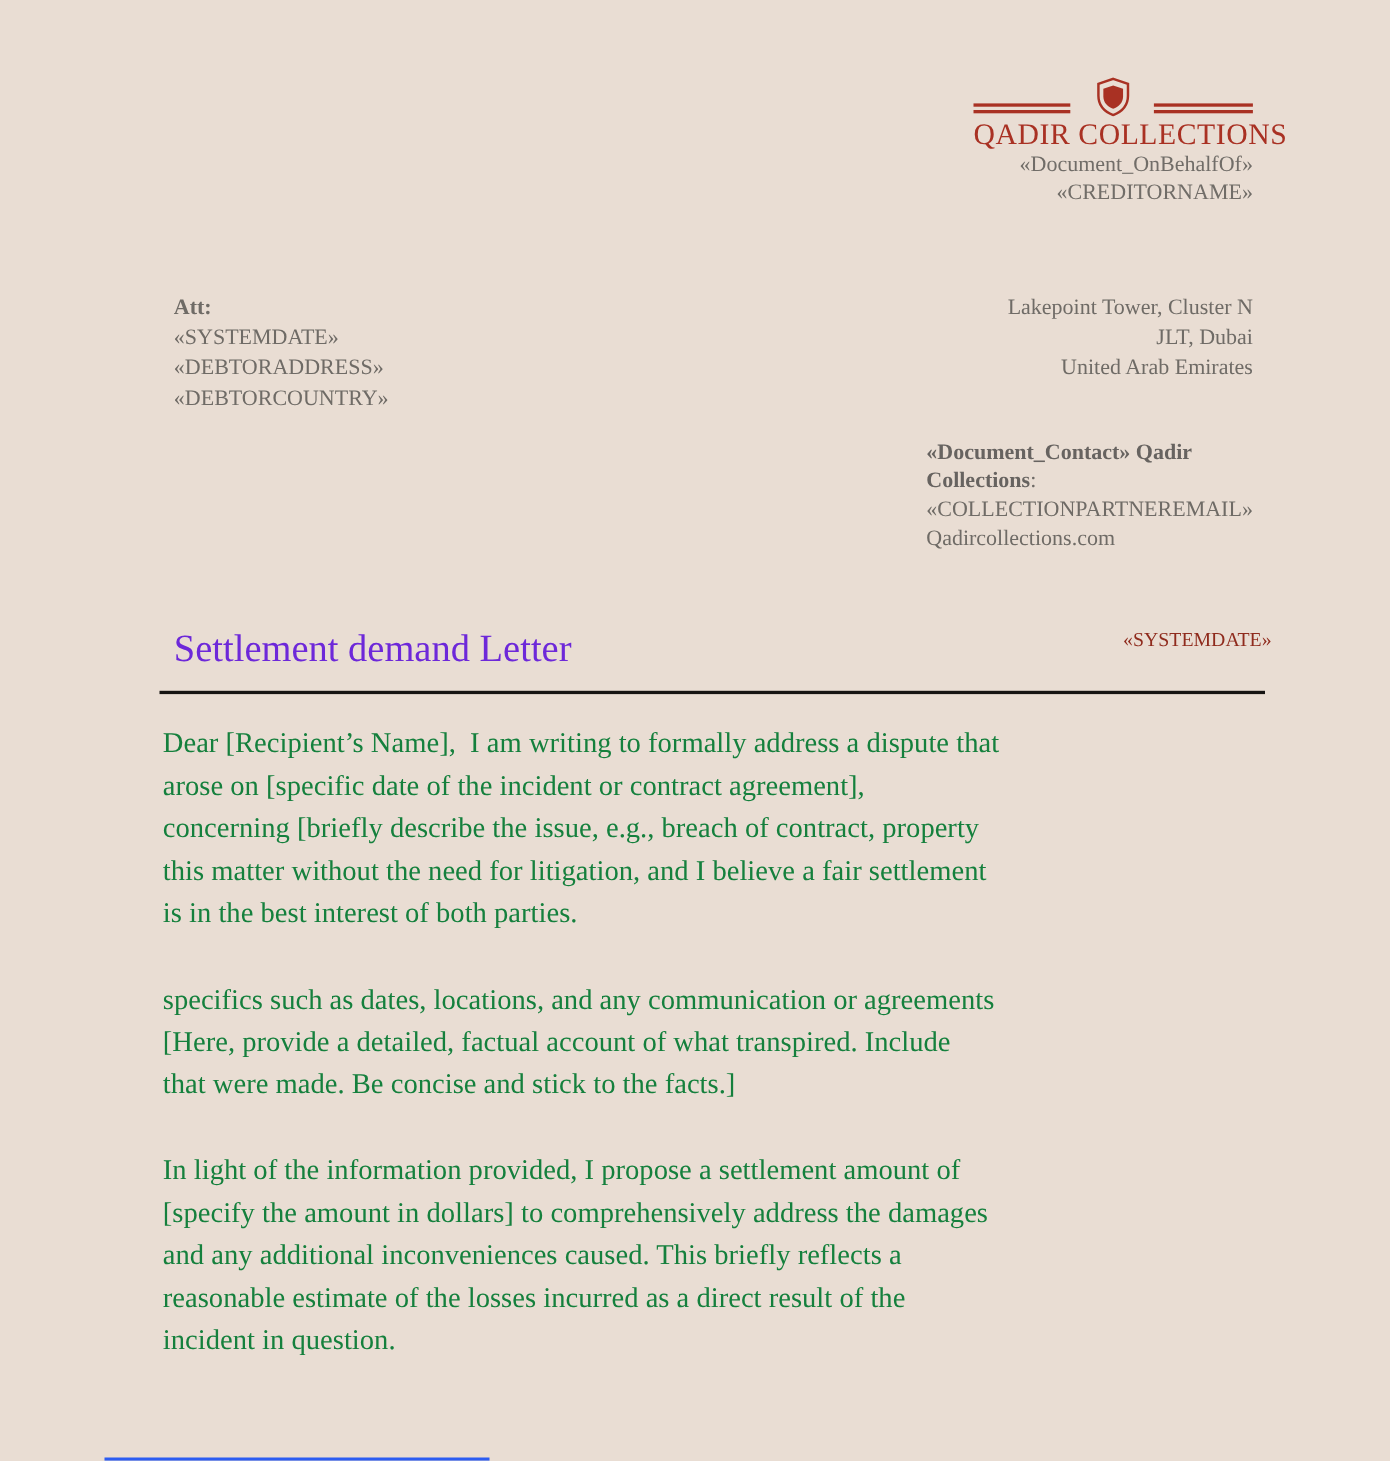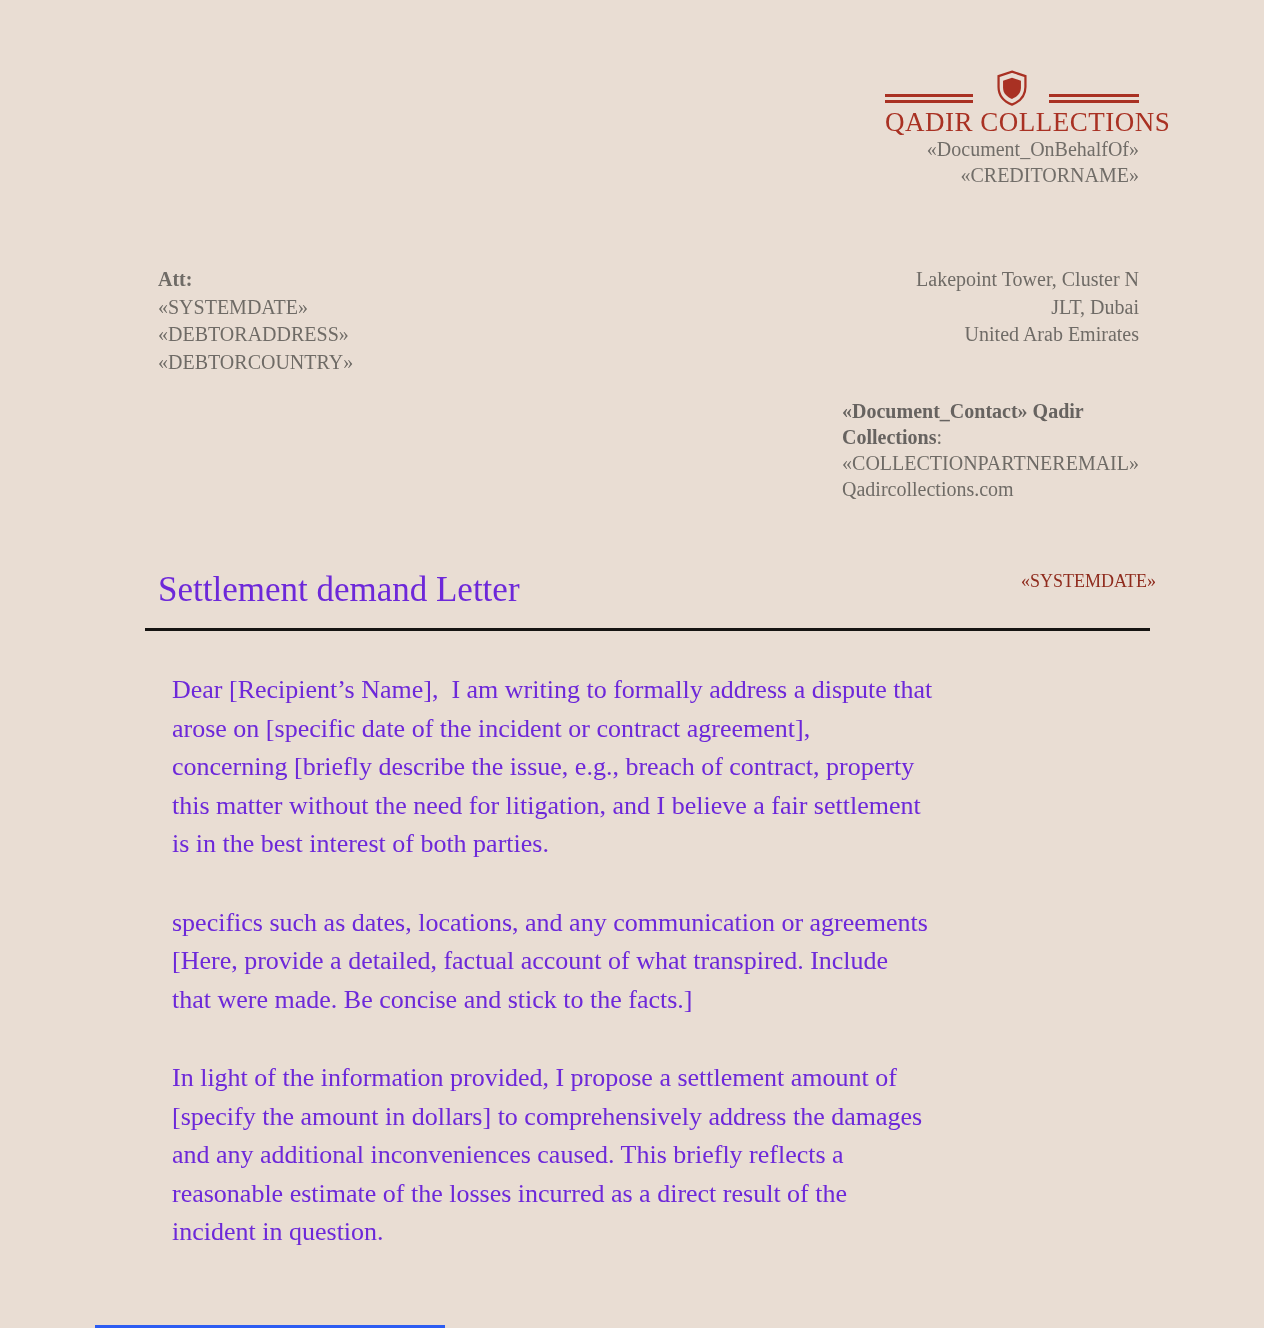--- a/index.html
+++ b/index.html
@@ -112,26 +112,25 @@
     top: 628px;
     width: 1005px;
     height: 3px;
     background: #161412;
   }
 
   
   .letter-body {
     position: absolute;
     left: 148px;
-    top: 671px;
+    top: 657px;
     width: 990px;
     font-size: 26px;
     line-height: 38.5px;
-    color: #6d28d9;
-    margin-left: 24px;
+    color: #15803d;
   }
   .letter-body .para { margin: 0 0 40px 0; }
   .body-line { white-space: pre; }
 
   
   .footer-progress-bar {
     position: absolute;
     left: 95px;
     bottom: 0;
     width: 350px;

